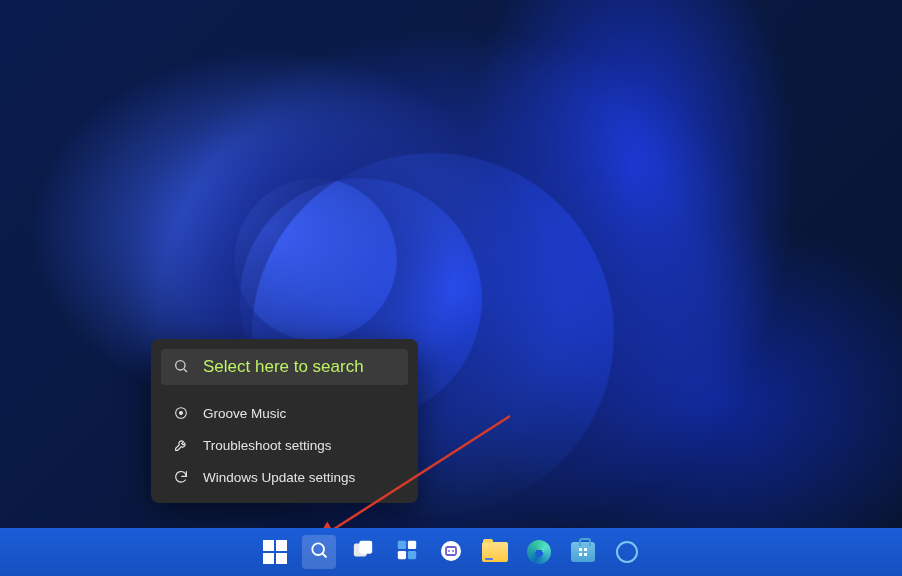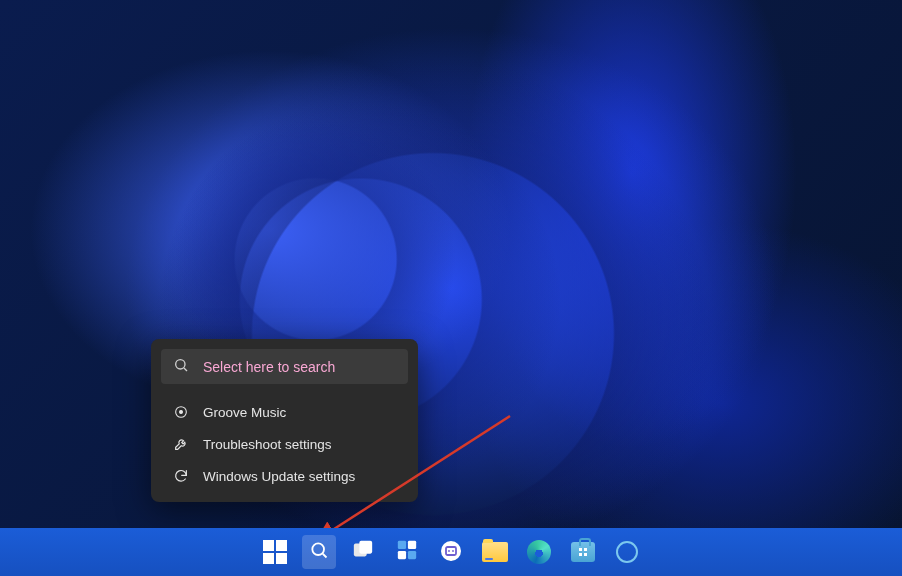--- a/index.html
+++ b/index.html
@@ -48,21 +48,21 @@
     .search-box {
       display: flex;
       align-items: center;
       background: #3b3b3b;
       border-radius: 4px;
       padding: 8px 12px;
       gap: 14px;
       margin-bottom: 12px;
     }
     .search-box svg { width: 16px; height: 16px; flex-shrink: 0; }
-    .search-box .placeholder { color: #f9a8d4; font-size: 14px; }
+    .search-box .placeholder { color: #bef264; font-size: 17px; }
     .suggestion-item {
       display: flex;
       align-items: center;
       padding: 8px 12px;
       gap: 14px;
       border-radius: 4px;
       cursor: pointer;
     }
     .suggestion-item .icon-slot {
       width: 16px; height: 16px;

